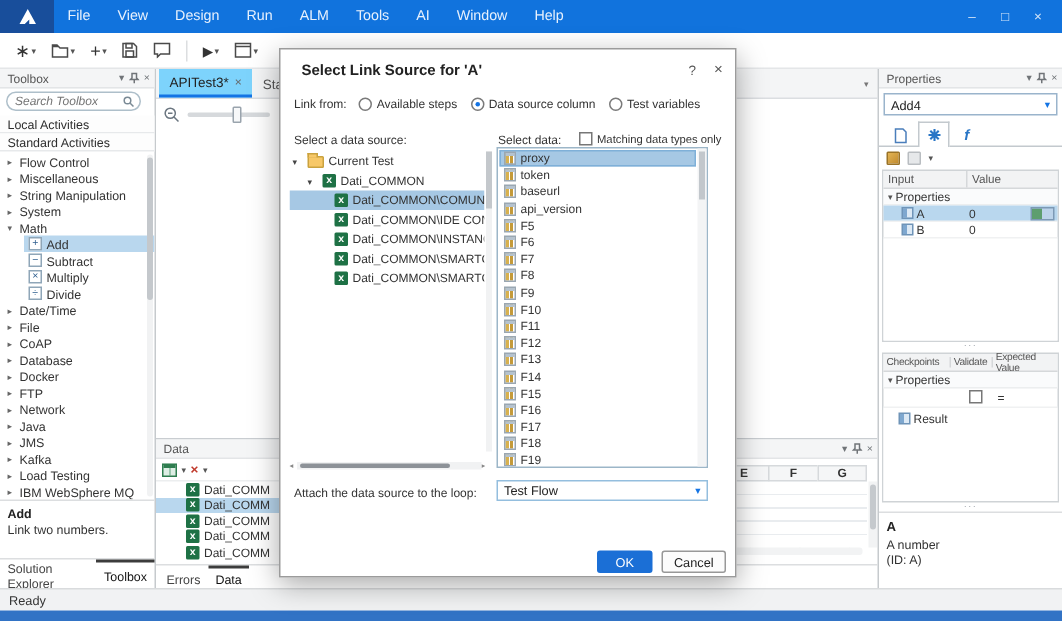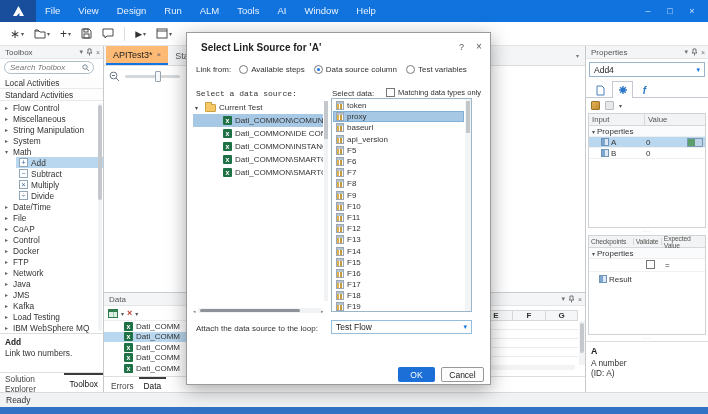--- a/index.html
+++ b/index.html
@@ -51,21 +51,21 @@
   .tb-desc{border-top:1px solid #dcdee0;padding:3px 5px;height:30px;}
   .tb-desc .t{font-size:8.3px;font-weight:bold;color:#222;}
   .tb-desc .d{font-size:8.3px;color:#333;margin-top:1px;}
   .mini-tabs{margin-top:auto;border-top:1px solid #dcdee0;display:flex;height:20px;align-items:stretch;}
   .mini-tab{display:flex;align-items:center;padding:0 5px;font-size:8.3px;color:#444;border-top:2px solid transparent;}
   .mini-tab.sel{border-top:2px solid #3c3c3c;color:#111;}
 
   
   #tabstrip{height:20px;background:#f4f5f6;border-bottom:1px solid #dbdee1;display:flex;align-items:stretch;padding-left:2px;}
   .ed-tab{display:flex;align-items:center;gap:4px;padding:0 7px;font-size:9px;}
-  .ed-tab.active{background:#fdba74;border-bottom:2px solid var(--accent);color:#222;}
+  .ed-tab.active{background:#7dd3fc;border-bottom:2px solid var(--accent);color:#222;}
   .ed-tab .close{font-size:8px;color:#666;}
   .ed-tab.ghost{color:#555;}
   #tabstrip .strip-icon{margin-left:auto;margin-right:6px;align-self:center;font-size:6px;color:#777;}
   #canvas{flex:1;background:#fff;position:relative;}
   #zoomctl{position:absolute;left:5px;top:5px;display:flex;align-items:center;gap:5px;}
   .slider{width:55px;height:3px;background:#d6d9dc;border-radius:2px;position:relative;}
   .slider .knob{position:absolute;left:30px;top:-4px;width:6px;height:11px;background:#f7f8f9;border:1px solid #9aa4ad;border-radius:1px;}
 
   
   #datapanel{height:100px;border-top:1px solid #c9cdd1;display:flex;flex-direction:column;}
@@ -132,21 +132,21 @@
   
   #dialog{left:186px;top:32px;width:305px;height:353px;background:#fff;border:1px solid #9b9b9b;box-shadow:0 5px 18px rgba(0,0,0,.35);z-index:10;}
   #dlg-title{position:absolute;left:14px;top:9px;font-size:10px;font-weight:bold;color:#222;}
   #dlg-help{position:absolute;left:272px;top:9px;font-size:9px;color:#555;}
   #dlg-close{position:absolute;left:289px;top:8px;font-size:10px;color:#555;}
   #dlg-linkfrom{position:absolute;left:9px;top:32px;display:flex;align-items:center;font-size:8px;color:#333;}
   #dlg-linkfrom .lbl{margin-right:8px;}
   .radio-item{display:flex;align-items:center;margin-right:9px;}
   .radio{width:9px;height:9px;border:1px solid #7a7a7a;border-radius:50%;background:#fff;display:inline-block;position:relative;margin-right:3px;}
   .radio-item.sel .radio::after{content:"";position:absolute;inset:2px;background:var(--accent);border-radius:50%;}
-  #lbl-source{position:absolute;left:9px;top:56px;font-size:8px;font-family:Liberation Mono, monospace;}
+  #lbl-source{position:absolute;left:9px;top:56px;font-size:8px;}
   #lbl-data{position:absolute;left:145px;top:56px;font-size:8px;}
   #dlg-match{position:absolute;left:199px;top:55px;display:flex;align-items:center;gap:3px;font-size:7.5px;color:#333;}
   #dlg-tree{position:absolute;left:6px;top:68px;width:130px;height:200px;overflow:hidden;}
   .dtree-row{height:13px;display:flex;align-items:center;gap:3px;font-size:8px;white-space:nowrap;}
   .dtree-row .arrow{font-size:6px;color:#444;width:7px;}
   .dtree-children .dtree-row{padding-left:30px;}
   .dtree-children .dtree-row.sel{background:var(--dlgsel);}
   .ind1{padding-left:2px;} .ind2{padding-left:12px;}
   .foldericon{width:11px;height:8px;background:#f7c868;border:1px solid #caa23f;border-radius:1px;position:relative;display:inline-block;flex:none;}
   .foldericon::before{content:"";position:absolute;top:-3px;left:-1px;width:5px;height:2px;background:#f7c868;border:1px solid #caa23f;border-bottom:none;}
@@ -317,21 +317,21 @@
         <div class="tb-row">
           <span class="arrow">▸</span>
           <span>File</span>
         </div>
         <div class="tb-row">
           <span class="arrow">▸</span>
           <span>CoAP</span>
         </div>
         <div class="tb-row">
           <span class="arrow">▸</span>
-          <span>Control</span>
+          <span>Database</span>
         </div>
         <div class="tb-row">
           <span class="arrow">▸</span>
           <span>Docker</span>
         </div>
         <div class="tb-row">
           <span class="arrow">▸</span>
           <span>FTP</span>
         </div>
         <div class="tb-row">
@@ -593,20 +593,25 @@
   <div id="dlg-match">
     <span class="cb"></span>
     <span>Matching data types only</span>
   </div>
   <div id="dlg-tree">
     <div class="dtree-row ind1">
       <span class="arrow">▾</span>
       <span class="foldericon"></span>
       <span>Current Test</span>
     </div>
+    <div class="dtree-row ind2">
+      <span class="arrow">▾</span>
+      <span class="xlicon"></span>
+      <span>Dati_COMMON</span>
+    </div>
     <div class="dtree-children">
 
         <div class="dtree-row sel">
           <span class="xlicon"></span>
           <span style="overflow:hidden;">Dati_COMMON\COMUNI</span>
         </div>
 
         <div class="dtree-row">
           <span class="xlicon"></span>
           <span style="overflow:hidden;">Dati_COMMON\IDE CONF</span>
@@ -633,28 +638,28 @@
     </div>
   <div id="dlg-hscroll">
     <span class="ar">◂</span>
     <div class="track">
         <div class="thumb"></div>
       </div>
     <span class="ar">▸</span>
   </div>
   <div id="dlg-list">
 
+      <div class="ditem sel">
+        <span class="colicon"></span>
+        <span>proxy</span>
+      </div>
+
       <div class="ditem">
         <span class="colicon"></span>
         <span>token</span>
-      </div>
-
-      <div class="ditem sel">
-        <span class="colicon"></span>
-        <span>proxy</span>
       </div>
 
       <div class="ditem">
         <span class="colicon"></span>
         <span>baseurl</span>
       </div>
 
       <div class="ditem">
         <span class="colicon"></span>
         <span>api_version</span>

